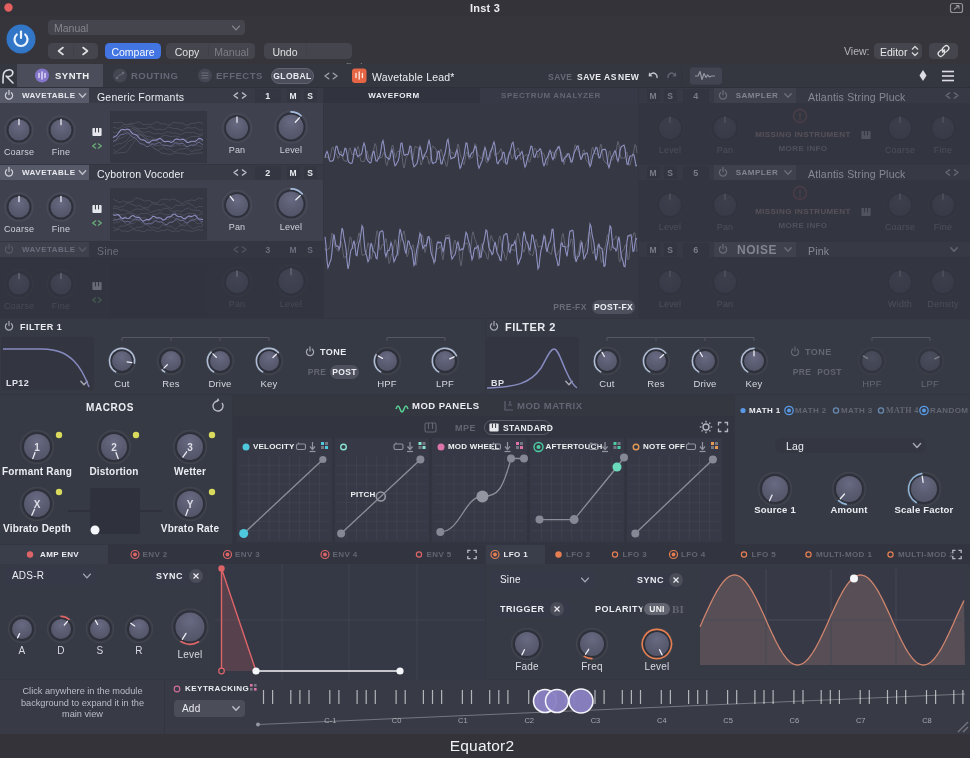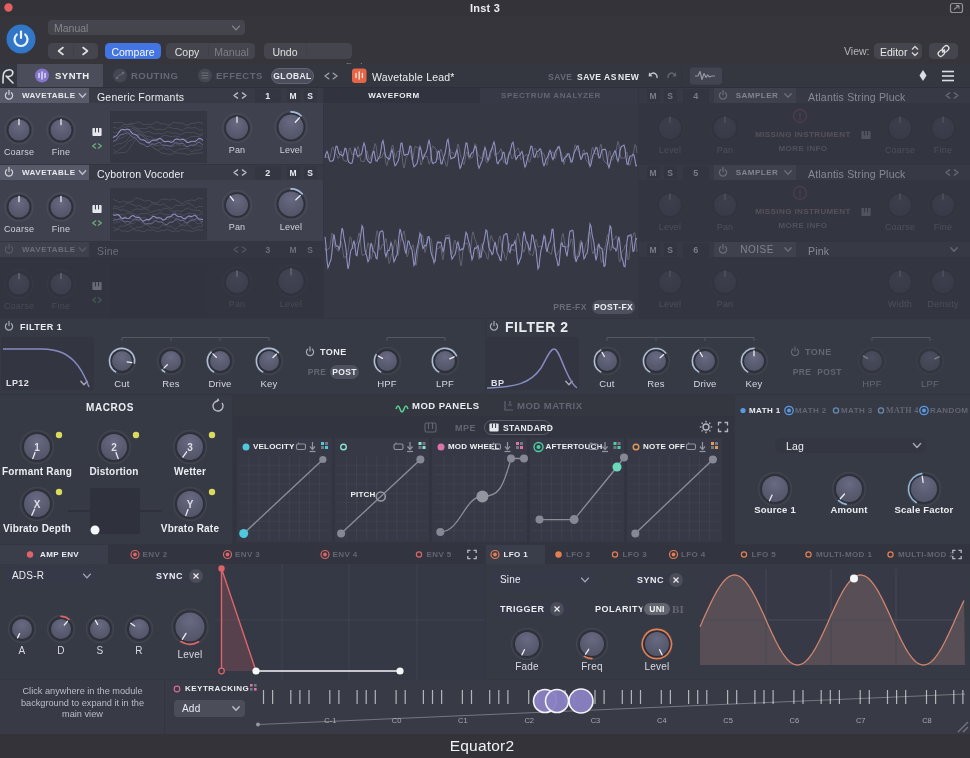--- a/index.html
+++ b/index.html
@@ -219,21 +219,21 @@
 <div style="position:absolute;left:943px;top:227px;transform:translate(-50%,-50%);font-family:'Liberation Sans', sans-serif;font-size:9px;color:rgba(176,178,191,0.20);font-weight:400;letter-spacing:0.2px;white-space:nowrap;line-height:1;">Fine</div>
 <div style="position:absolute;left:638px;top:242px;width:332px;height:77px;background:#333641;border-bottom:1px solid #333640;"></div>
 <div style="position:absolute;left:638px;top:242px;width:332px;height:15px;background:#373a45;"></div>
 <div style="position:absolute;left:646.5px;top:243px;width:13.5px;height:13px;background:#333641;"></div>
 <div style="position:absolute;left:663.5px;top:243px;width:13.5px;height:13px;background:#333641;"></div>
 <div style="position:absolute;left:683px;top:242.5px;width:26px;height:14px;background:#333641;"></div>
 <div style="position:absolute;left:714px;top:242px;width:82px;height:15px;background:#3f414d;"></div>
 <div style="position:absolute;left:653.3px;top:250px;transform:translate(-50%,-50%);font-family:'Liberation Sans', sans-serif;font-size:8.5px;color:#797b88;font-weight:700;letter-spacing:0.3px;white-space:nowrap;line-height:1;">M</div>
 <div style="position:absolute;left:670.3px;top:250px;transform:translate(-50%,-50%);font-family:'Liberation Sans', sans-serif;font-size:8.5px;color:#797b88;font-weight:700;letter-spacing:0.3px;white-space:nowrap;line-height:1;">S</div>
 <div style="position:absolute;left:696px;top:250px;transform:translate(-50%,-50%);font-family:'Liberation Sans', sans-serif;font-size:9px;color:#797b88;font-weight:700;letter-spacing:0.3px;white-space:nowrap;line-height:1;">6</div>
-<div style="position:absolute;left:757px;top:250px;transform:translate(-50%,-50%);font-family:'Liberation Sans', sans-serif;font-size:10px;color:#828491;font-weight:400;letter-spacing:0.5px;white-space:nowrap;line-height:1;">NOISE</div>
+<div style="position:absolute;left:757px;top:250px;transform:translate(-50%,-50%);font-family:'Liberation Sans', sans-serif;font-size:12px;color:#828491;font-weight:700;letter-spacing:0.5px;white-space:nowrap;line-height:1;">NOISE</div>
 <div style="position:absolute;left:808px;top:250.5px;transform:translate(0,-50%);font-family:'Liberation Sans', sans-serif;font-size:10.5px;color:#878a96;font-weight:400;letter-spacing:0.2px;white-space:nowrap;line-height:1;">Pink</div>
 <div style="position:absolute;left:670px;top:304px;transform:translate(-50%,-50%);font-family:'Liberation Sans', sans-serif;font-size:9px;color:rgba(176,178,191,0.20);font-weight:400;letter-spacing:0.2px;white-space:nowrap;line-height:1;">Level</div>
 <div style="position:absolute;left:725px;top:304px;transform:translate(-50%,-50%);font-family:'Liberation Sans', sans-serif;font-size:9px;color:rgba(176,178,191,0.20);font-weight:400;letter-spacing:0.2px;white-space:nowrap;line-height:1;">Pan</div>
 <div style="position:absolute;left:900px;top:304px;transform:translate(-50%,-50%);font-family:'Liberation Sans', sans-serif;font-size:9px;color:rgba(176,178,191,0.20);font-weight:400;letter-spacing:0.2px;white-space:nowrap;line-height:1;">Width</div>
 <div style="position:absolute;left:943px;top:304px;transform:translate(-50%,-50%);font-family:'Liberation Sans', sans-serif;font-size:9px;color:rgba(176,178,191,0.20);font-weight:400;letter-spacing:0.2px;white-space:nowrap;line-height:1;">Density</div>
 <div style="position:absolute;left:322.5px;top:88px;width:1px;height:231px;background:#333640;"></div>
 <div style="position:absolute;left:637.5px;top:88px;width:1px;height:231px;background:#333640;"></div>
 <svg class="abs" style="left:0px;top:0px" width="970" height="758">
       <defs>
         <radialGradient id="kb" cx="50%" cy="30%" r="75%">
@@ -529,21 +529,21 @@
 <div style="position:absolute;left:171px;top:384px;transform:translate(-50%,-50%);font-family:'Liberation Sans', sans-serif;font-size:9.5px;color:#d6d8df;font-weight:400;letter-spacing:0.2px;white-space:nowrap;line-height:1;">Res</div>
 <div style="position:absolute;left:220px;top:384px;transform:translate(-50%,-50%);font-family:'Liberation Sans', sans-serif;font-size:9.5px;color:#d6d8df;font-weight:400;letter-spacing:0.2px;white-space:nowrap;line-height:1;">Drive</div>
 <div style="position:absolute;left:269px;top:384px;transform:translate(-50%,-50%);font-family:'Liberation Sans', sans-serif;font-size:9.5px;color:#d6d8df;font-weight:400;letter-spacing:0.2px;white-space:nowrap;line-height:1;">Key</div>
 <div style="position:absolute;left:320px;top:352px;transform:translate(0,-50%);font-family:'Liberation Sans', sans-serif;font-size:9px;color:#eaebf0;font-weight:700;letter-spacing:0.5px;white-space:nowrap;line-height:1;">TONE</div>
 <div style="position:absolute;left:317px;top:372px;transform:translate(-50%,-50%);font-family:'Liberation Sans', sans-serif;font-size:8.5px;color:#636673;font-weight:700;letter-spacing:0.4px;white-space:nowrap;line-height:1;">PRE</div>
 <div style="position:absolute;left:330px;top:365px;width:29px;height:14px;background:#4f515f;border-radius:7px;"></div>
 <div style="position:absolute;left:344.5px;top:372px;transform:translate(-50%,-50%);font-family:'Liberation Sans', sans-serif;font-size:8.5px;color:#eceef2;font-weight:700;letter-spacing:0.4px;white-space:nowrap;line-height:1;">POST</div>
 <div style="position:absolute;left:387px;top:384px;transform:translate(-50%,-50%);font-family:'Liberation Sans', sans-serif;font-size:9.5px;color:#d6d8df;font-weight:400;letter-spacing:0.2px;white-space:nowrap;line-height:1;">HPF</div>
 <div style="position:absolute;left:445px;top:384px;transform:translate(-50%,-50%);font-family:'Liberation Sans', sans-serif;font-size:9.5px;color:#d6d8df;font-weight:400;letter-spacing:0.2px;white-space:nowrap;line-height:1;">LPF</div>
 <div style="position:absolute;left:485px;top:319px;width:485px;height:76px;background:#363a44;border-bottom:1px solid #333640;"></div>
-<div style="position:absolute;left:505px;top:326.5px;transform:translate(0,-50%);font-family:'Liberation Sans', sans-serif;font-size:14px;color:#eaebf0;font-weight:700;letter-spacing:0.5px;white-space:nowrap;line-height:1;">FILTER 2</div>
+<div style="position:absolute;left:505px;top:326.5px;transform:translate(0,-50%);font-family:'Liberation Sans', sans-serif;font-size:11px;color:#eaebf0;font-weight:700;letter-spacing:0.5px;white-space:nowrap;line-height:1;">FILTER 2</div>
 <div style="position:absolute;left:485.5px;top:337px;width:93px;height:53px;background:#333641;border-radius:3px;"></div>
 <div style="position:absolute;left:491px;top:383px;transform:translate(0,-50%);font-family:'Liberation Sans', sans-serif;font-size:9px;color:#e0e1e8;font-weight:700;letter-spacing:0.4px;white-space:nowrap;line-height:1;">BP</div>
 <div style="position:absolute;left:607px;top:384px;transform:translate(-50%,-50%);font-family:'Liberation Sans', sans-serif;font-size:9.5px;color:#d6d8df;font-weight:400;letter-spacing:0.2px;white-space:nowrap;line-height:1;">Cut</div>
 <div style="position:absolute;left:656px;top:384px;transform:translate(-50%,-50%);font-family:'Liberation Sans', sans-serif;font-size:9.5px;color:#d6d8df;font-weight:400;letter-spacing:0.2px;white-space:nowrap;line-height:1;">Res</div>
 <div style="position:absolute;left:705px;top:384px;transform:translate(-50%,-50%);font-family:'Liberation Sans', sans-serif;font-size:9.5px;color:#d6d8df;font-weight:400;letter-spacing:0.2px;white-space:nowrap;line-height:1;">Drive</div>
 <div style="position:absolute;left:754px;top:384px;transform:translate(-50%,-50%);font-family:'Liberation Sans', sans-serif;font-size:9.5px;color:#d6d8df;font-weight:400;letter-spacing:0.2px;white-space:nowrap;line-height:1;">Key</div>
 <div style="position:absolute;left:805px;top:352px;transform:translate(0,-50%);font-family:'Liberation Sans', sans-serif;font-size:9px;color:#636673;font-weight:700;letter-spacing:0.5px;white-space:nowrap;line-height:1;">TONE</div>
 <div style="position:absolute;left:802px;top:372px;transform:translate(-50%,-50%);font-family:'Liberation Sans', sans-serif;font-size:8.5px;color:#636673;font-weight:700;letter-spacing:0.4px;white-space:nowrap;line-height:1;">PRE</div>
 <div style="position:absolute;left:829.5px;top:372px;transform:translate(-50%,-50%);font-family:'Liberation Sans', sans-serif;font-size:8.5px;color:#636673;font-weight:700;letter-spacing:0.4px;white-space:nowrap;line-height:1;">POST</div>
 <div style="position:absolute;left:872px;top:384px;transform:translate(-50%,-50%);font-family:'Liberation Sans', sans-serif;font-size:9.5px;color:rgba(186,188,200,0.35);font-weight:400;letter-spacing:0.2px;white-space:nowrap;line-height:1;">HPF</div>

